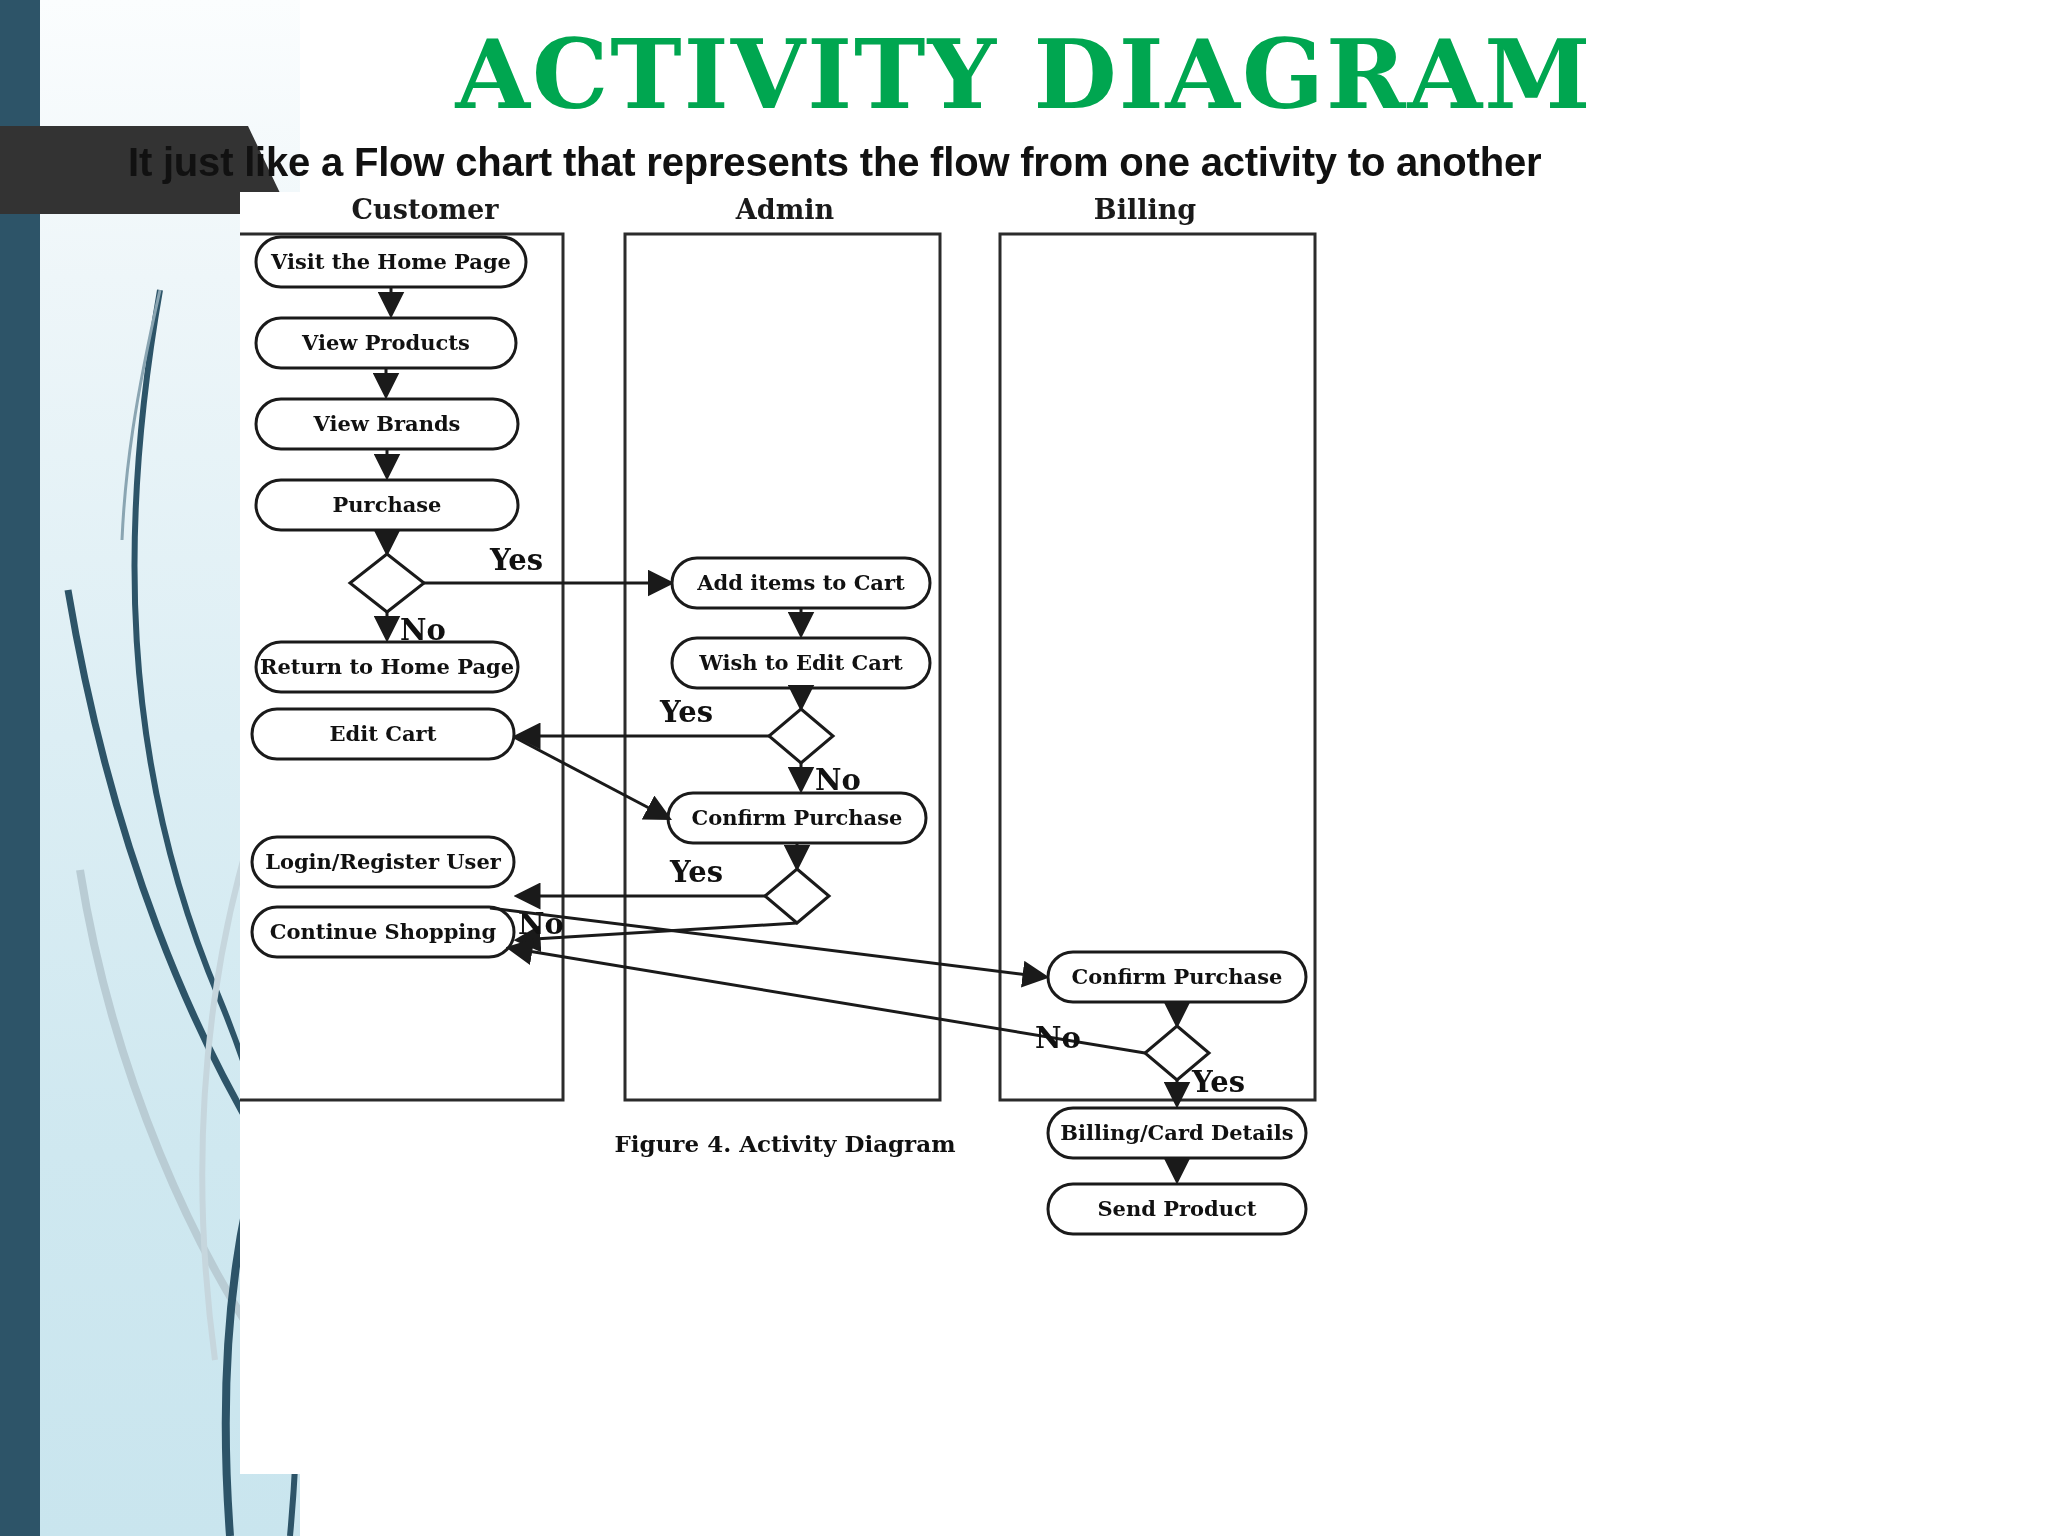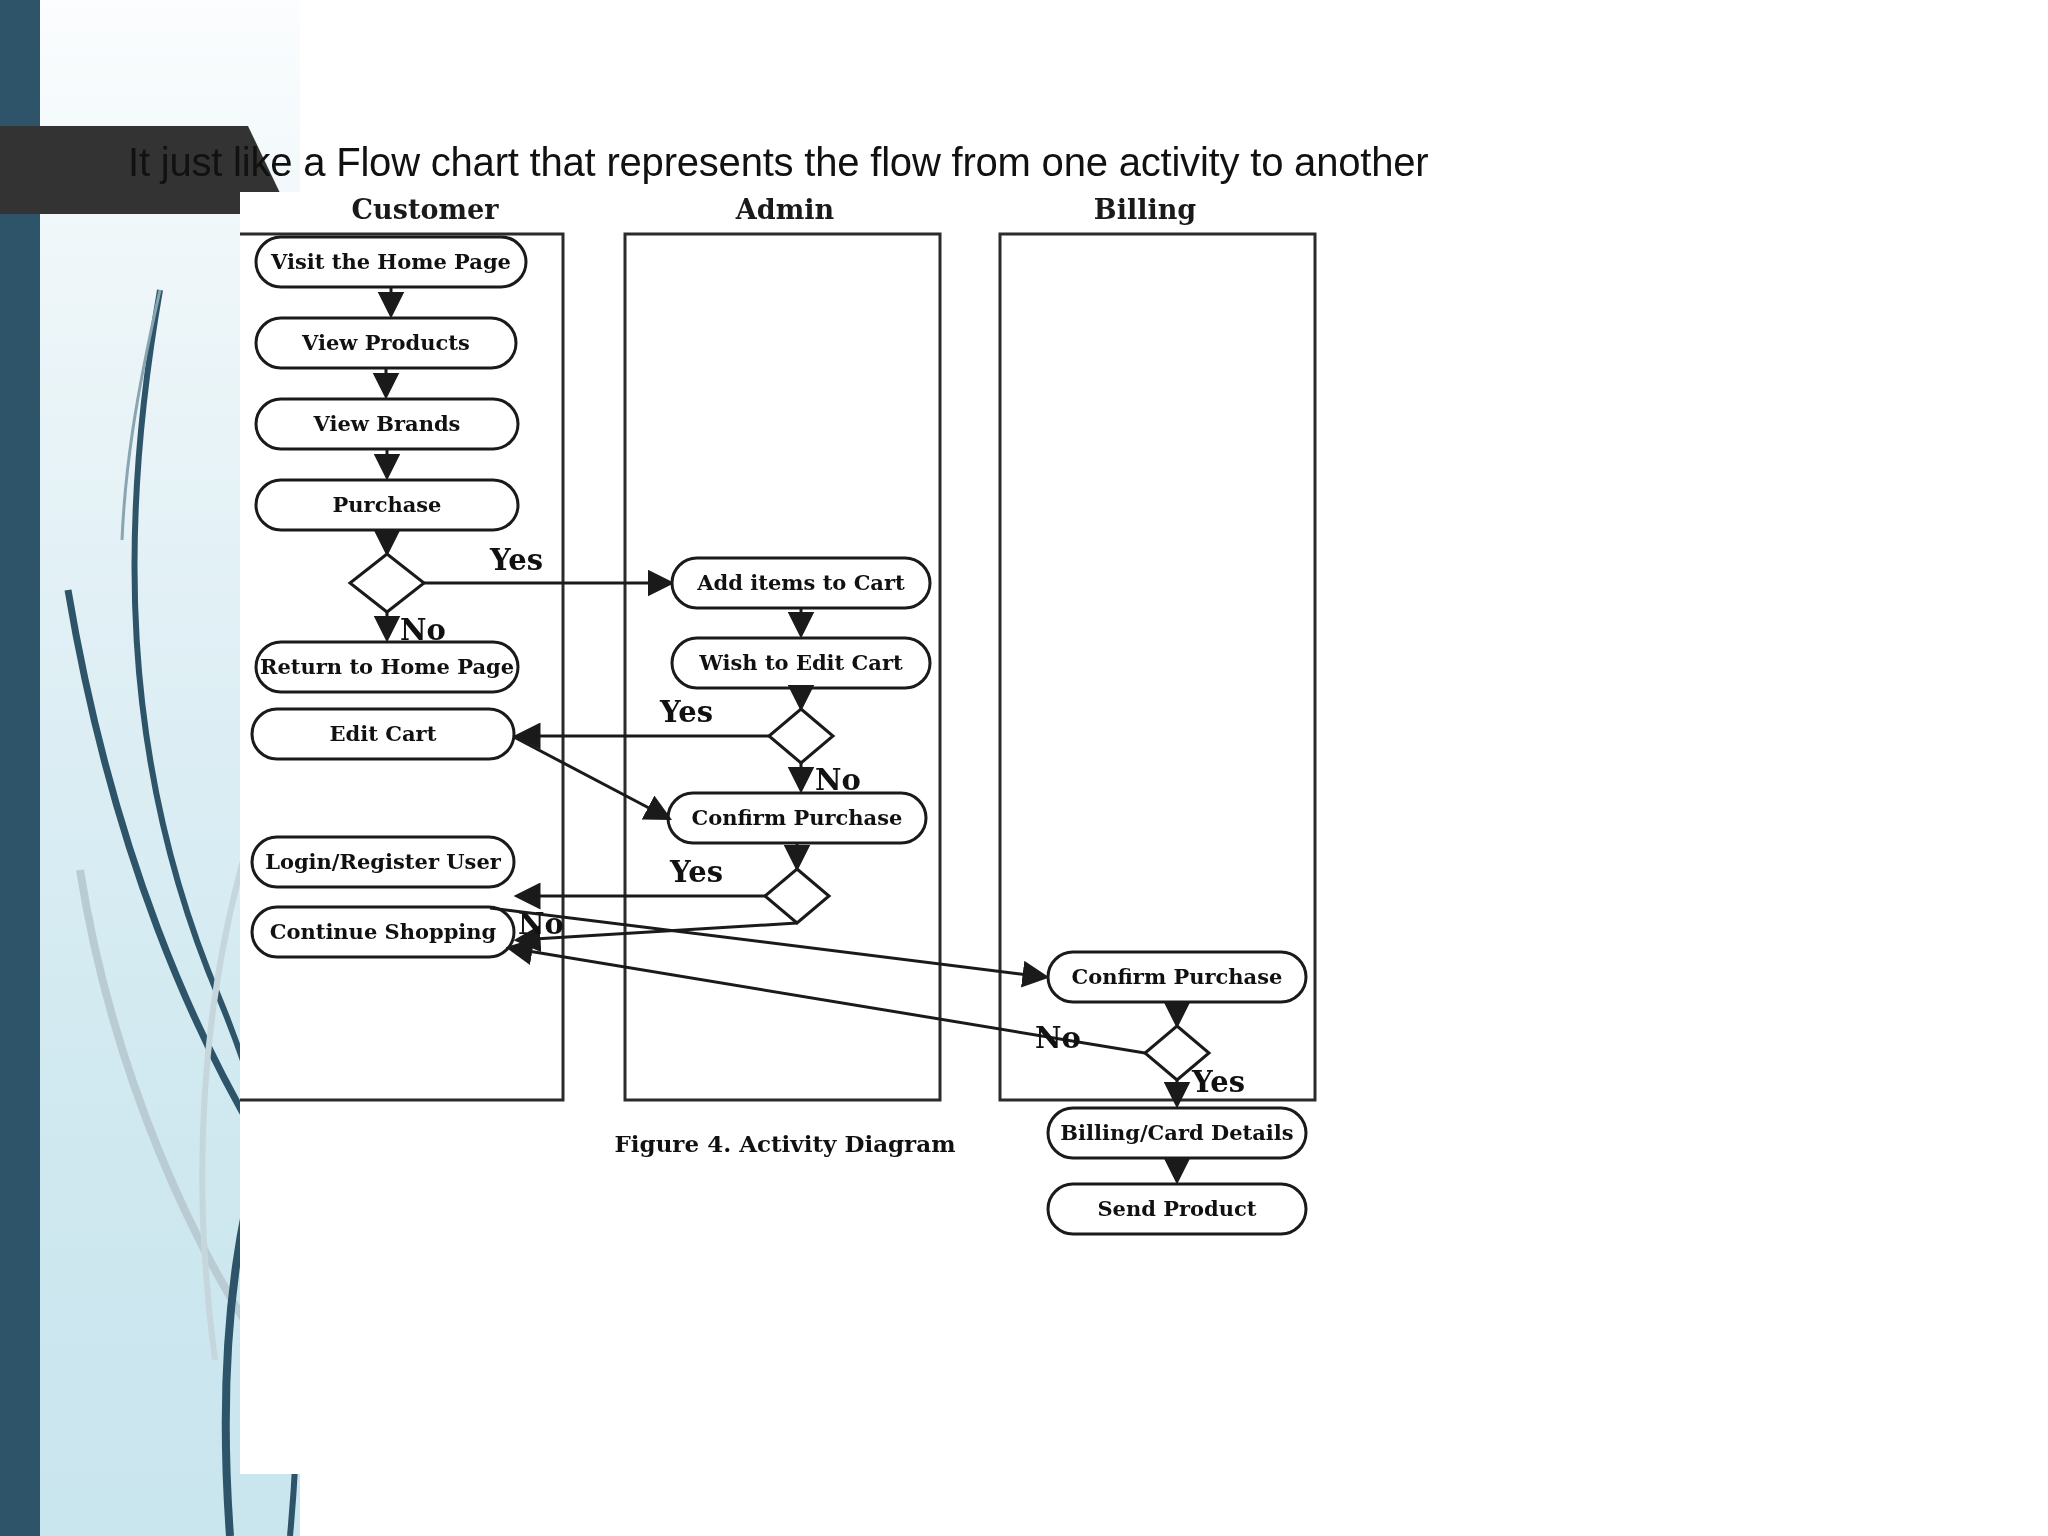--- a/index.html
+++ b/index.html
@@ -53,21 +53,21 @@
     left: 0; top: 126px;
     width: 290px; height: 88px;
     background: #333333;
     clip-path: polygon(0 0, 248px 0, 290px 88px, 0 88px);
   }
   #subtitle-text {
     position: absolute;
     left: 128px; top: 140px;
     width: 1800px;
     font-size: 40px;
-    font-weight: normal;
+    font-weight: bold;
     color: #111111;
     letter-spacing: -0.2px;
     white-space: nowrap;
   }
   
   #diagram-card {
     position: absolute;
     left: 240px; top: 192px;
     width: 1512px; height: 1282px;
     background: #ffffff;
@@ -110,20 +110,21 @@
     <svg id="left-curves" viewBox="0 0 260 1536" preserveAspectRatio="none">
       <path d="M120 290 C 80 520, 78 760, 180 1000 C 250 1170, 270 1320, 250 1536" fill="none" stroke="#2d5468" stroke-width="6"></path>
       <path d="M28 590 C 70 840, 150 1040, 250 1190" fill="none" stroke="#2d5468" stroke-width="7"></path>
       <path d="M40 870 C 70 1060, 150 1260, 260 1400" fill="none" stroke="#b9ccd4" stroke-width="8"></path>
       <path d="M260 700 C 180 880, 140 1100, 175 1360" fill="none" stroke="#c6d6dd" stroke-width="6"></path>
       <path d="M255 1050 C 200 1180, 175 1330, 190 1536" fill="none" stroke="#2d5468" stroke-width="8"></path>
       <path d="M120 290 C 95 400, 85 470, 82 540" fill="none" stroke="#8aa5b2" stroke-width="3"></path>
     </svg>
   </div>
 
+  <div id="title">ACTIVITY DIAGRAM</div>
 
   <div id="subtitle-banner"></div>
   <div id="subtitle-text">It just like a Flow chart that represents the flow from one activity to another</div>
 
   <div id="diagram-card">
     <svg id="diagram-svg" viewBox="0 0 1512 1282">
       <defs>
         <marker id="arrow" viewBox="0 0 12 12" refX="10" refY="6" markerWidth="9" markerHeight="9" orient="auto-start-reverse">
           <path d="M0,0 L12,6 L0,12 z" fill="#1a1a1a"></path>
         </marker>

